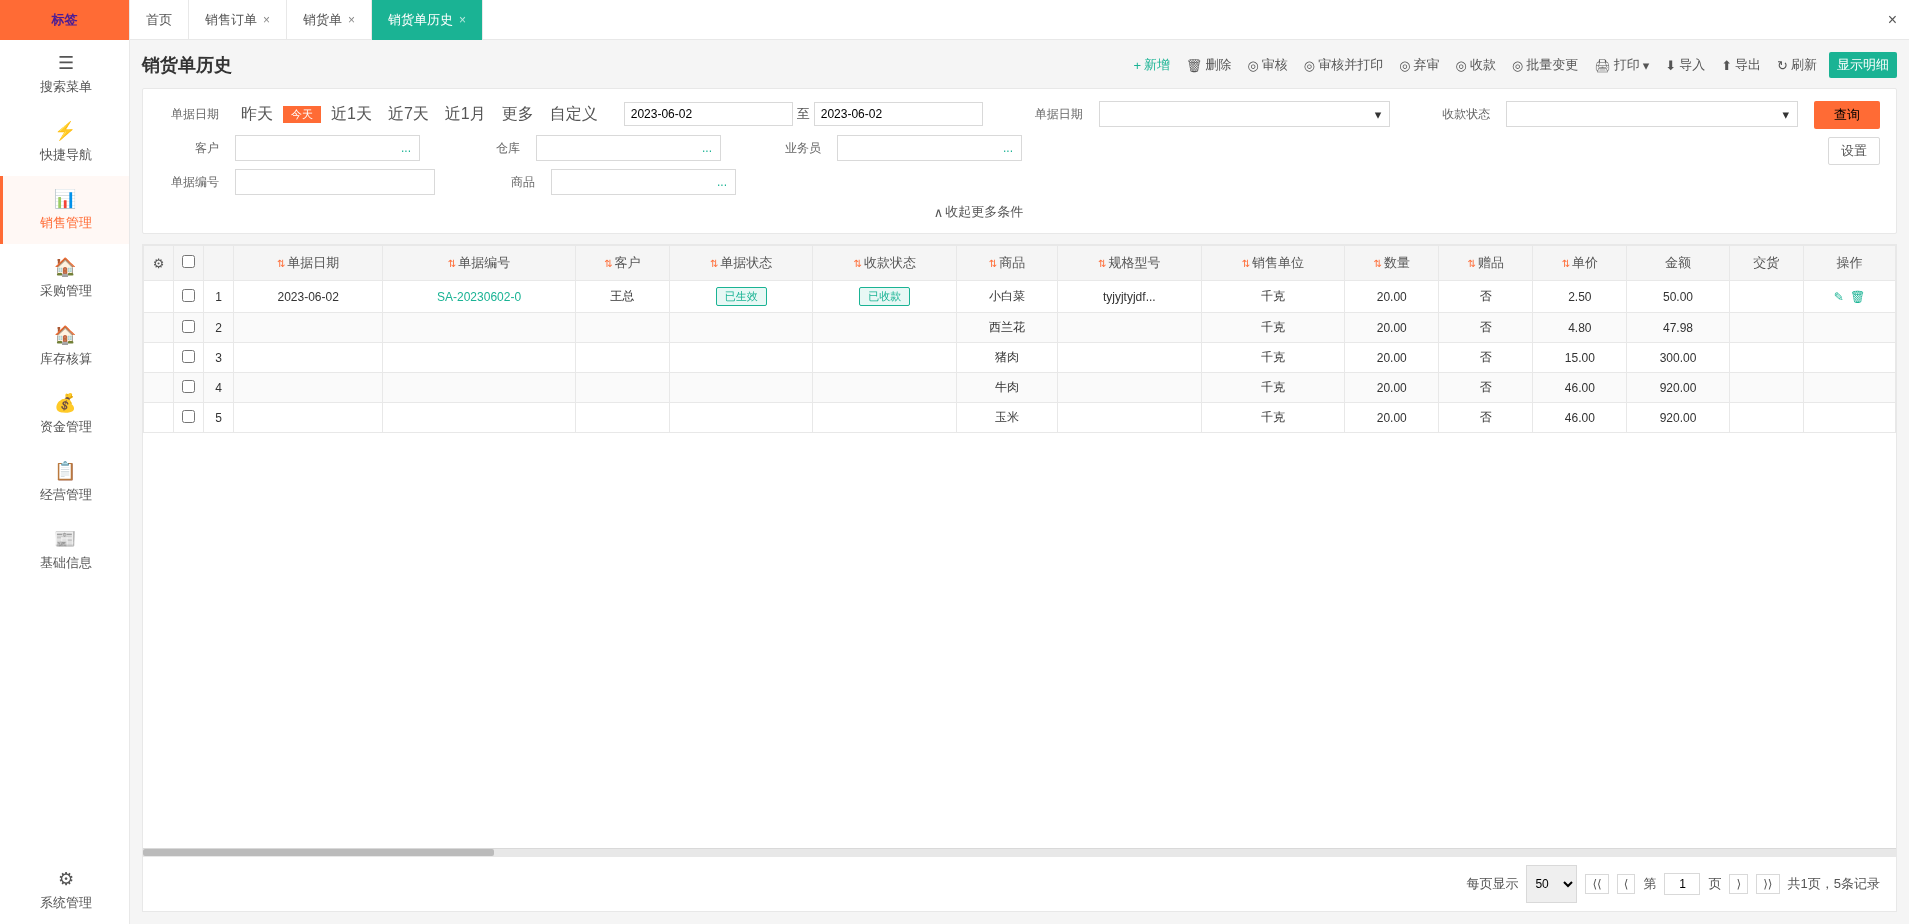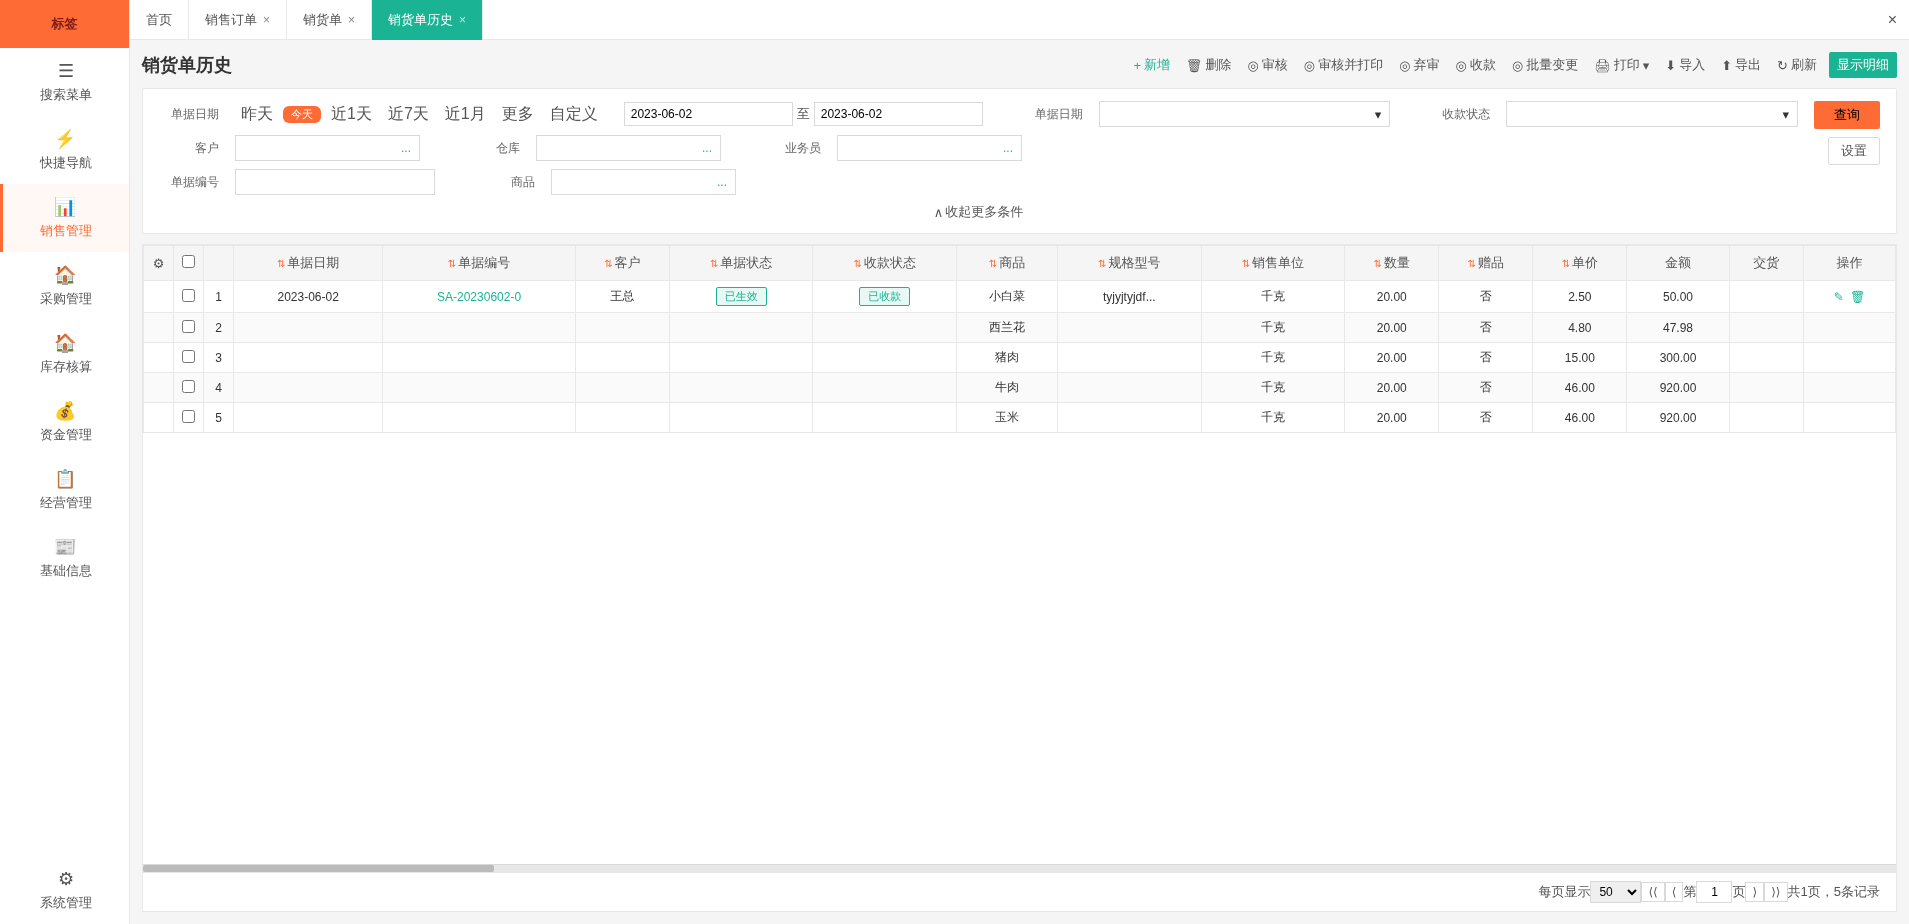--- a/index.html
+++ b/index.html
@@ -1,20 +1,20 @@
 <!DOCTYPE html>
 <html><head>
   <meta charset="utf-8">
   <style>
     * { box-sizing: border-box; margin: 0; padding: 0; font-family: 'Microsoft YaHei', Arial, sans-serif; font-size: 13px; }
     body { display: flex; height: 924px; overflow: hidden; background: #f5f5f5; }
 
     
     .sidebar { width: 130px; background: #fff; border-right: 1px solid #e8e8e8; display: flex; flex-direction: column; flex-shrink: 0; }
-    .sidebar-logo { height: 48px; background: #ff6b35; display: flex; align-items: center; justify-content: center; color: #7f1d1d; font-size: 14px; font-weight: bold; }
+    .sidebar-logo { height: 40px; background: #ff6b35; display: flex; align-items: center; justify-content: center; color: #4c1d95; font-size: 14px; font-weight: bold; }
     .sidebar-item { display: flex; flex-direction: column; align-items: center; padding: 12px 8px; cursor: pointer; color: #555; font-size: 12px; gap: 4px; border-left: 3px solid transparent; }
     .sidebar-item.active { color: #ff6b35; border-left-color: #ff6b35; background: #fff8f5; }
     .sidebar-icon { font-size: 18px; }
     .sidebar-bottom { margin-top: auto; }
 
     
     .main { flex: 1; display: flex; flex-direction: column; overflow: hidden; }
 
     
     .tab-bar { display: flex; background: #fff; border-bottom: 1px solid #e8e8e8; align-items: center; height: 40px; padding-left: 0; }
@@ -37,21 +37,21 @@
 
     
     .filter-area { background: #fff; padding: 12px 16px; border-radius: 2px; border: 1px solid #e8e8e8; }
     .filter-row { display: flex; align-items: center; gap: 16px; margin-bottom: 8px; }
     .filter-row:last-child { margin-bottom: 0; }
     .filter-label { color: #666; min-width: 60px; text-align: right; flex-shrink: 0; font-size: 12px; }
     .filter-input { border: 1px solid #d9d9d9; padding: 3px 8px; font-size: 12px; color: #333; min-width: 160px; outline: none; height: 26px; }
     .filter-select { border: 1px solid #d9d9d9; padding: 3px 8px; font-size: 12px; color: #333; min-width: 200px; outline: none; height: 26px; display: flex; align-items: center; justify-content: space-between; cursor: pointer; }
     .date-filter { display: flex; align-items: center; gap: 4px; flex-wrap: wrap; }
     .date-tag { padding: 2px 6px; cursor: pointer; font-size: 16px; color: #555; }
-    .date-tag.active { background: #ff6b35; color: #fff; border-radius: 6px; font-size: 11px; padding: 1px 8px; }
+    .date-tag.active { background: #ff6b35; color: #fff; border-radius: 0; font-size: 11px; padding: 1px 8px; }
     .date-input { border: 1px solid #d9d9d9; padding: 2px 6px; font-size: 12px; height: 24px; outline: none; }
     .ellipsis-btn { color: #1ab394; cursor: pointer; font-size: 12px; padding: 2px; }
     .collapse-btn { display: flex; align-items: center; gap: 2px; color: #555; cursor: pointer; font-size: 12px; margin-top: 4px; justify-content: center; }
     .query-btn { background: #ff6b35; color: #000000; border: none; padding: 5px 20px; cursor: pointer; border-radius: 2px; font-size: 13px; }
     .set-btn { background: #fff; color: #555; border: 1px solid #d9d9d9; padding: 4px 12px; cursor: pointer; border-radius: 2px; font-size: 12px; margin-top: 4px; display: block; }
     .filter-group { display: flex; flex-direction: column; align-items: flex-end; gap: 4px; }
 
     
     .table-container { flex: 1; background: #fff; border: 1px solid #e8e8e8; overflow: auto; display: flex; flex-direction: column; }
     table { width: 100%; border-collapse: collapse; }
@@ -67,24 +67,24 @@
     .action-btns { display: flex; align-items: center; justify-content: center; gap: 6px; }
     .action-btn { color: #1ab394; cursor: pointer; font-size: 12px; }
     th.gear-col { width: 30px; }
     th.check-col { width: 30px; }
 
     
     .table-footer { background: #fffbe6; border-top: 2px solid #e8e8e8; display: flex; align-items: center; padding: 6px 0; }
     .footer-label { padding: 0 16px; font-size: 12px; color: #555; min-width: 160px; }
 
     
-    .pagination-bar { background: #fff; border-top: 1px solid #e8e8e8; display: flex; align-items: center; justify-content: flex-end; padding: 8px 16px; font-size: 12px; color: #555; }
+    .pagination-bar { background: #fff; border-top: 1px solid #e8e8e8; display: flex; align-items: center; justify-content: flex-end; padding: 8px 16px; gap: 8px; font-size: 12px; color: #555; }
     .page-btn { border: 1px solid #d9d9d9; background: #fff; padding: 2px 6px; cursor: pointer; font-size: 12px; color: #555; }
     .page-input { border: 1px solid #d9d9d9; width: 36px; text-align: center; padding: 2px; font-size: 12px; height: 22px; }
-    .page-select { border: 1px solid #d9d9d9; padding: 2px 4px; font-size: 12px; height: 22px; }
+    .page-select { border: 1px solid #d9d9d9; padding: 2px 4px; font-size: 12px; height: 38px; }
 
     
     ::-webkit-scrollbar { width: 6px; height: 6px; }
     ::-webkit-scrollbar-track { background: #f1f1f1; }
     ::-webkit-scrollbar-thumb { background: #ccc; border-radius: 3px; }
   </style>
 </head>
 <body>
 
 <div class="sidebar">

